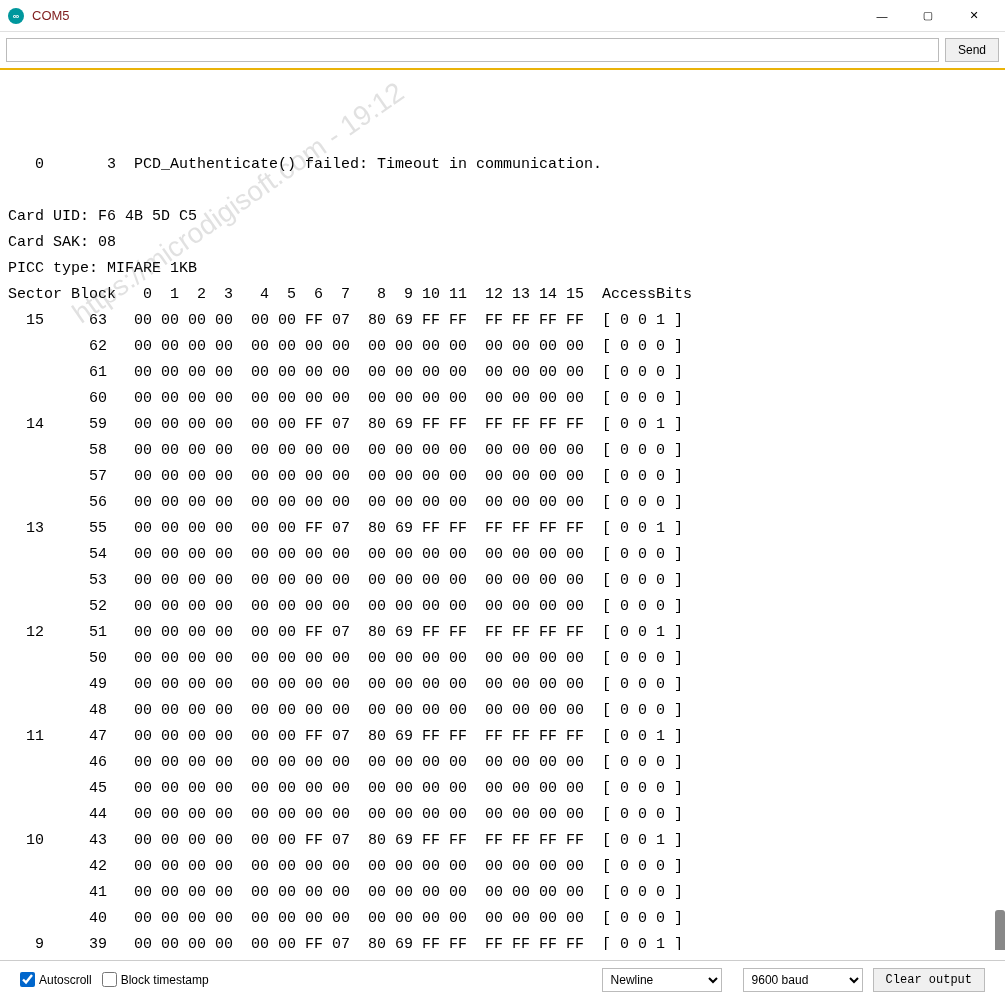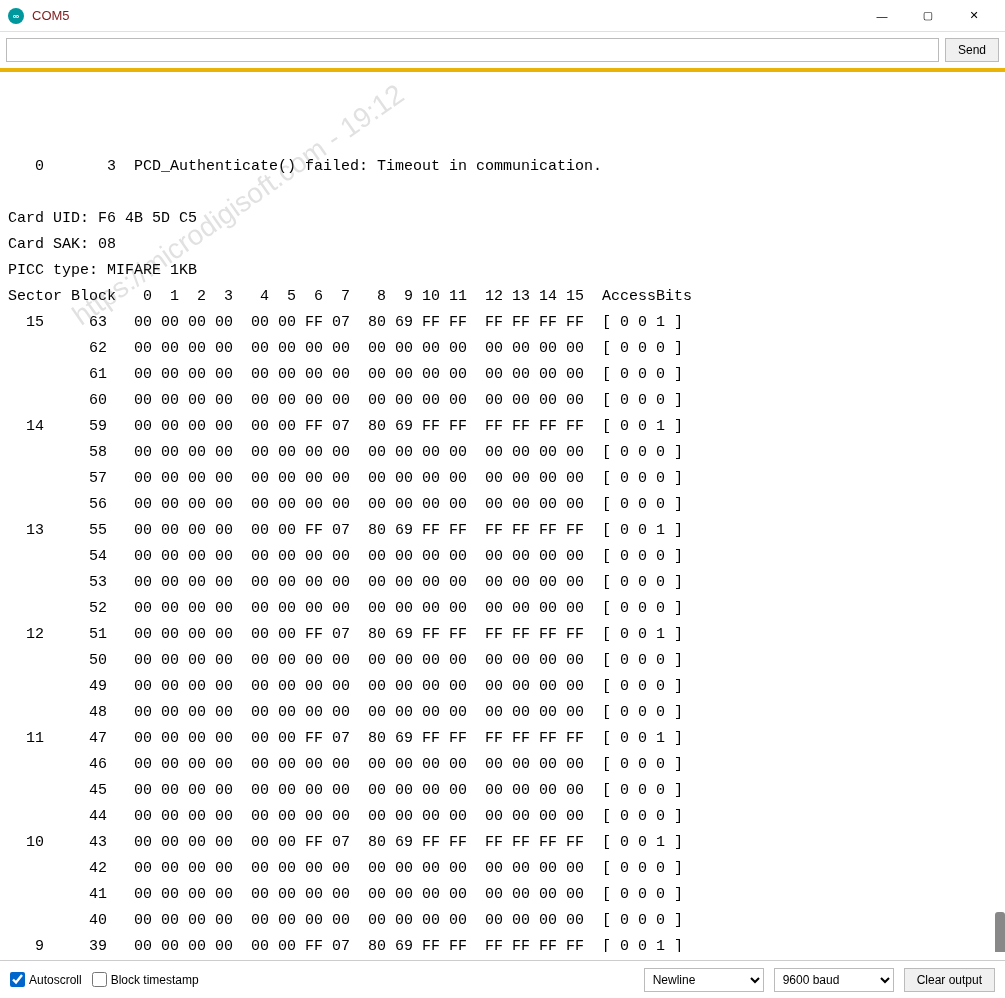--- a/index.html
+++ b/index.html
@@ -46,21 +46,21 @@
     align-items: center;
     justify-content: center;
     font-family: "Segoe UI Symbol", sans-serif;
     font-size: 11px;
     cursor: pointer;
   }
   .topbar {
     display: flex;
     padding: 6px;
     gap: 6px;
-    border-bottom: 4px solid #eab308;
+    border-bottom: 2px solid #eab308;
   }
   .cmd-input {
     flex: 1;
     height: 24px;
     border: 1px solid #bbb;
     padding: 2px 6px;
     font-size: 13px;
   }
   .send-btn {
     height: 24px;
@@ -93,48 +93,50 @@
     white-space: nowrap;
   }
   .bottombar {
     position: absolute;
     bottom: 0;
     left: 0;
     right: 0;
     height: 38px;
     display: flex;
     align-items: center;
-    padding: 0 10px;
+    padding: 0 20px;
     gap: 10px;
     border-top: 1px solid #ccc;
     background: #fff;
   }
   .chk {
     display: flex;
     align-items: center;
     gap: 4px;
     font-size: 12px;
   }
   .chk input { width: 15px; height: 15px; accent-color: #0066cc;}
   .spacer { flex: 1; }
   .sel {
     height: 24px;
     border: 1px solid #bbb;
     padding: 0 4px;
     font-size: 12px;
     background: #fff;
     min-width: 120px;
+    margin-left: 11px;
   }
   .clear-btn {
     height: 24px;
     padding: 0 12px;
     border: 1px solid #bbb;
     background: #f0f0f0;
     font-size: 12px;
     cursor: pointer;
+    font-family: Liberation Mono, monospace;
   }
   .scroll-thumb {
     position: absolute;
     right: 0;
     top: 840px;
     width: 10px;
     height: 60px;
     background: #888;
     border-radius: 3px;
   }

